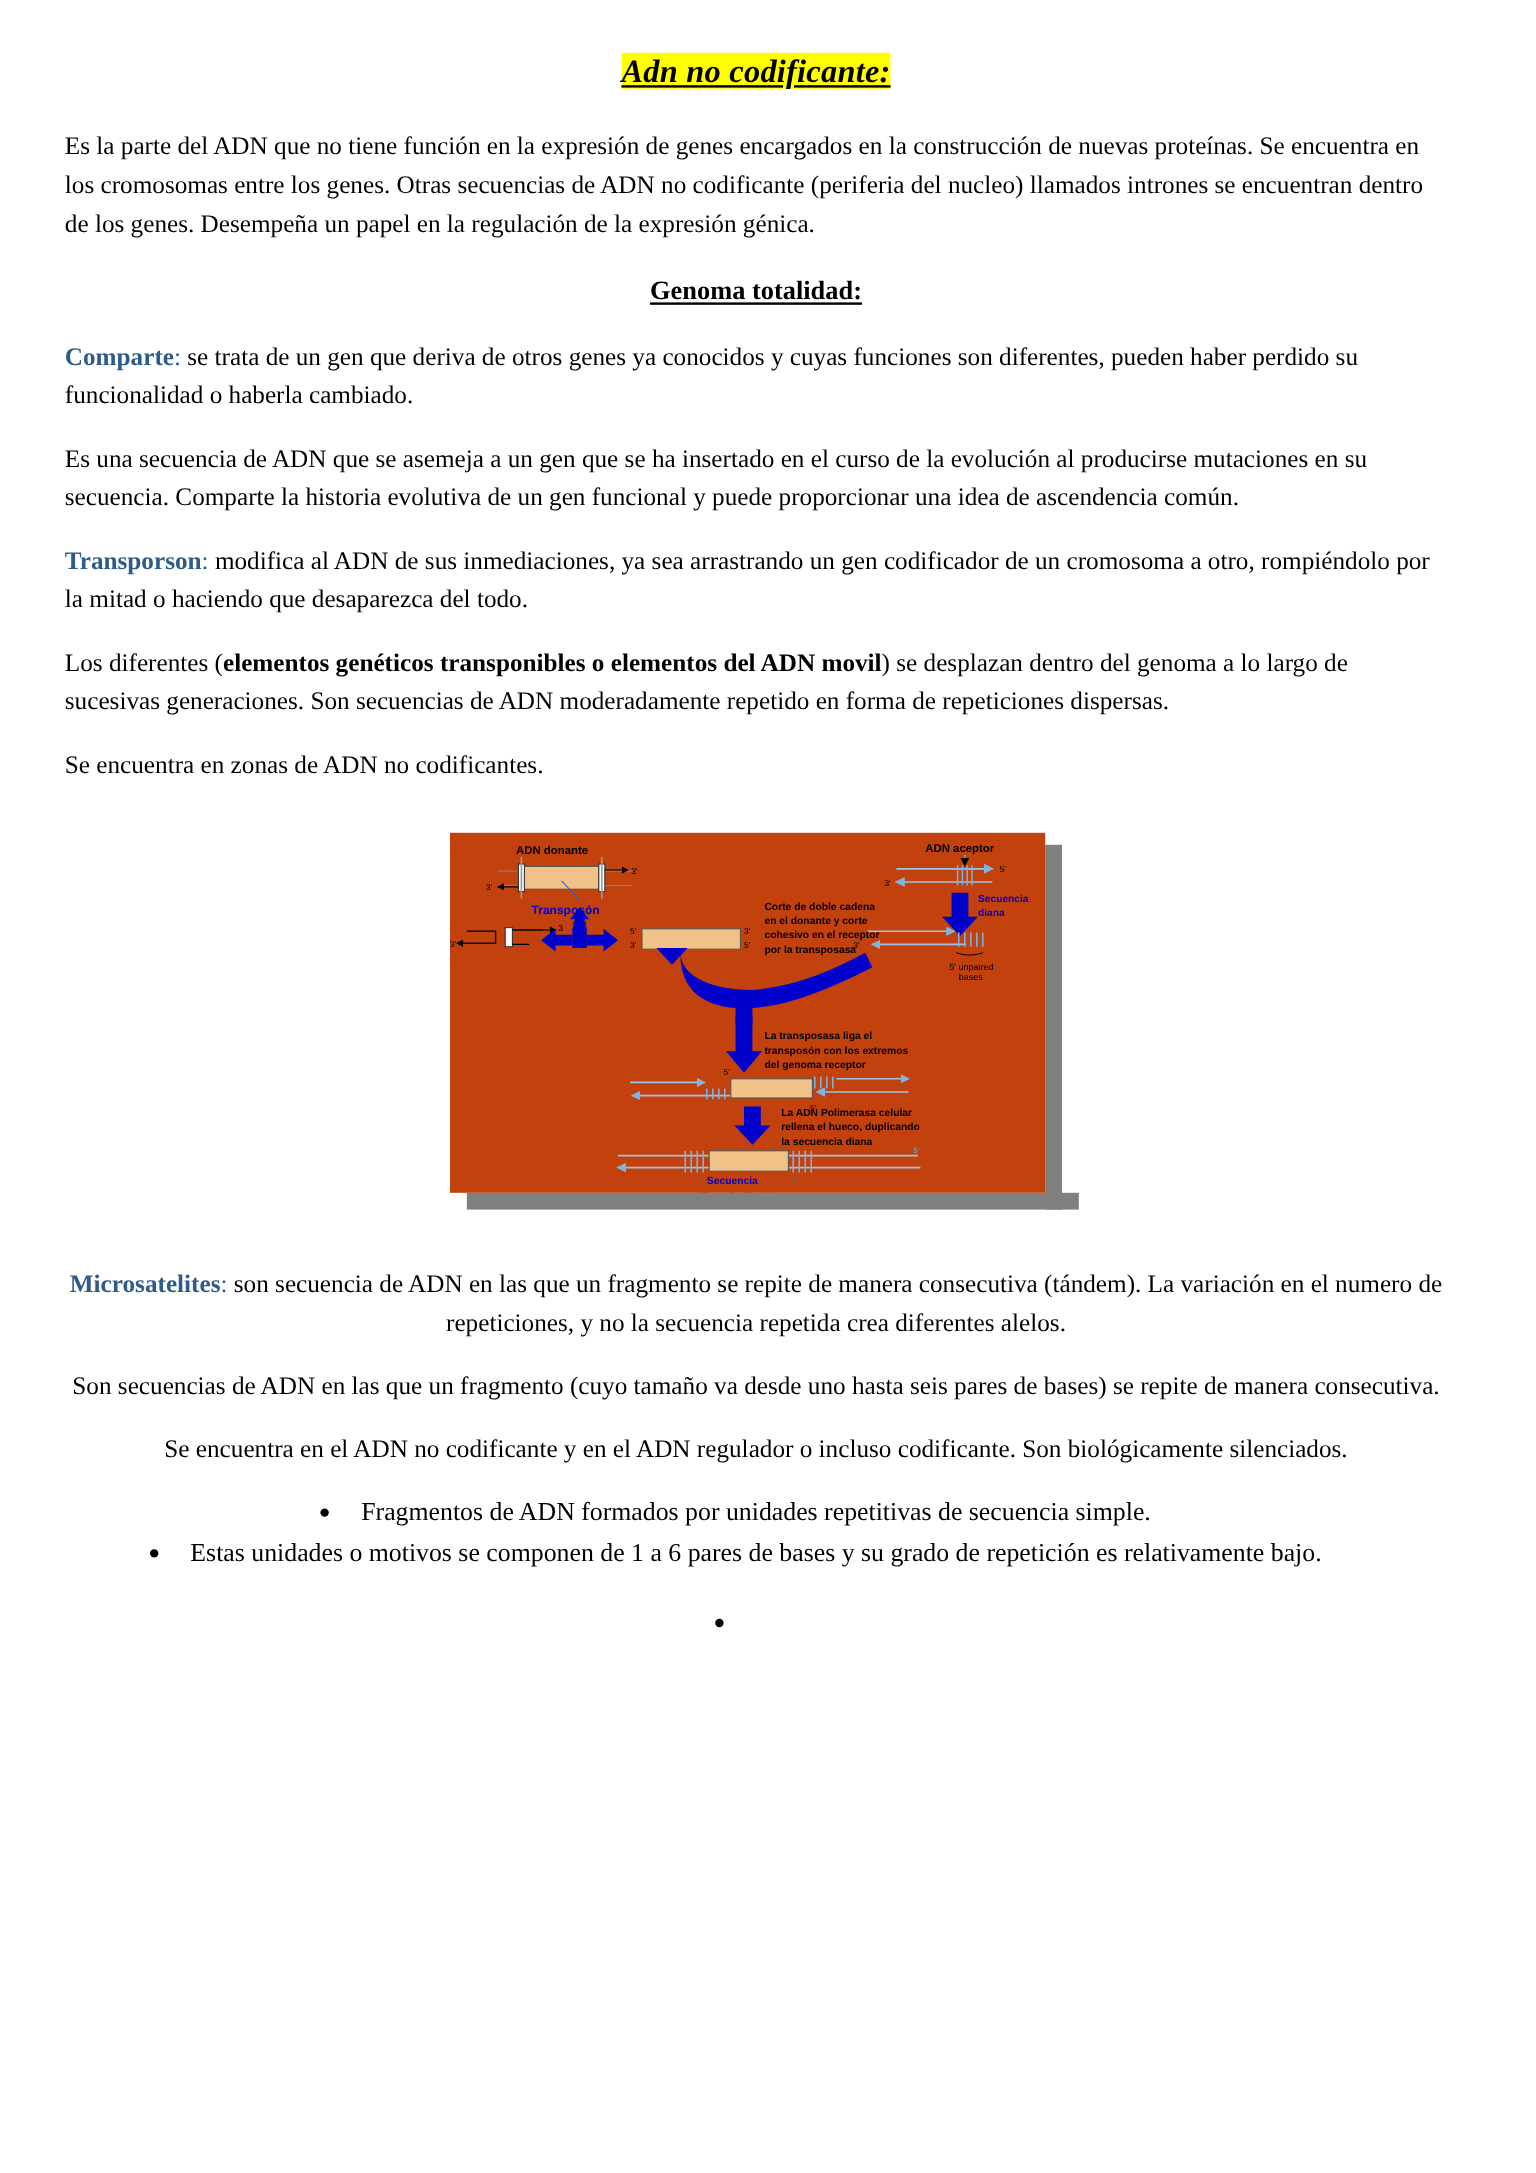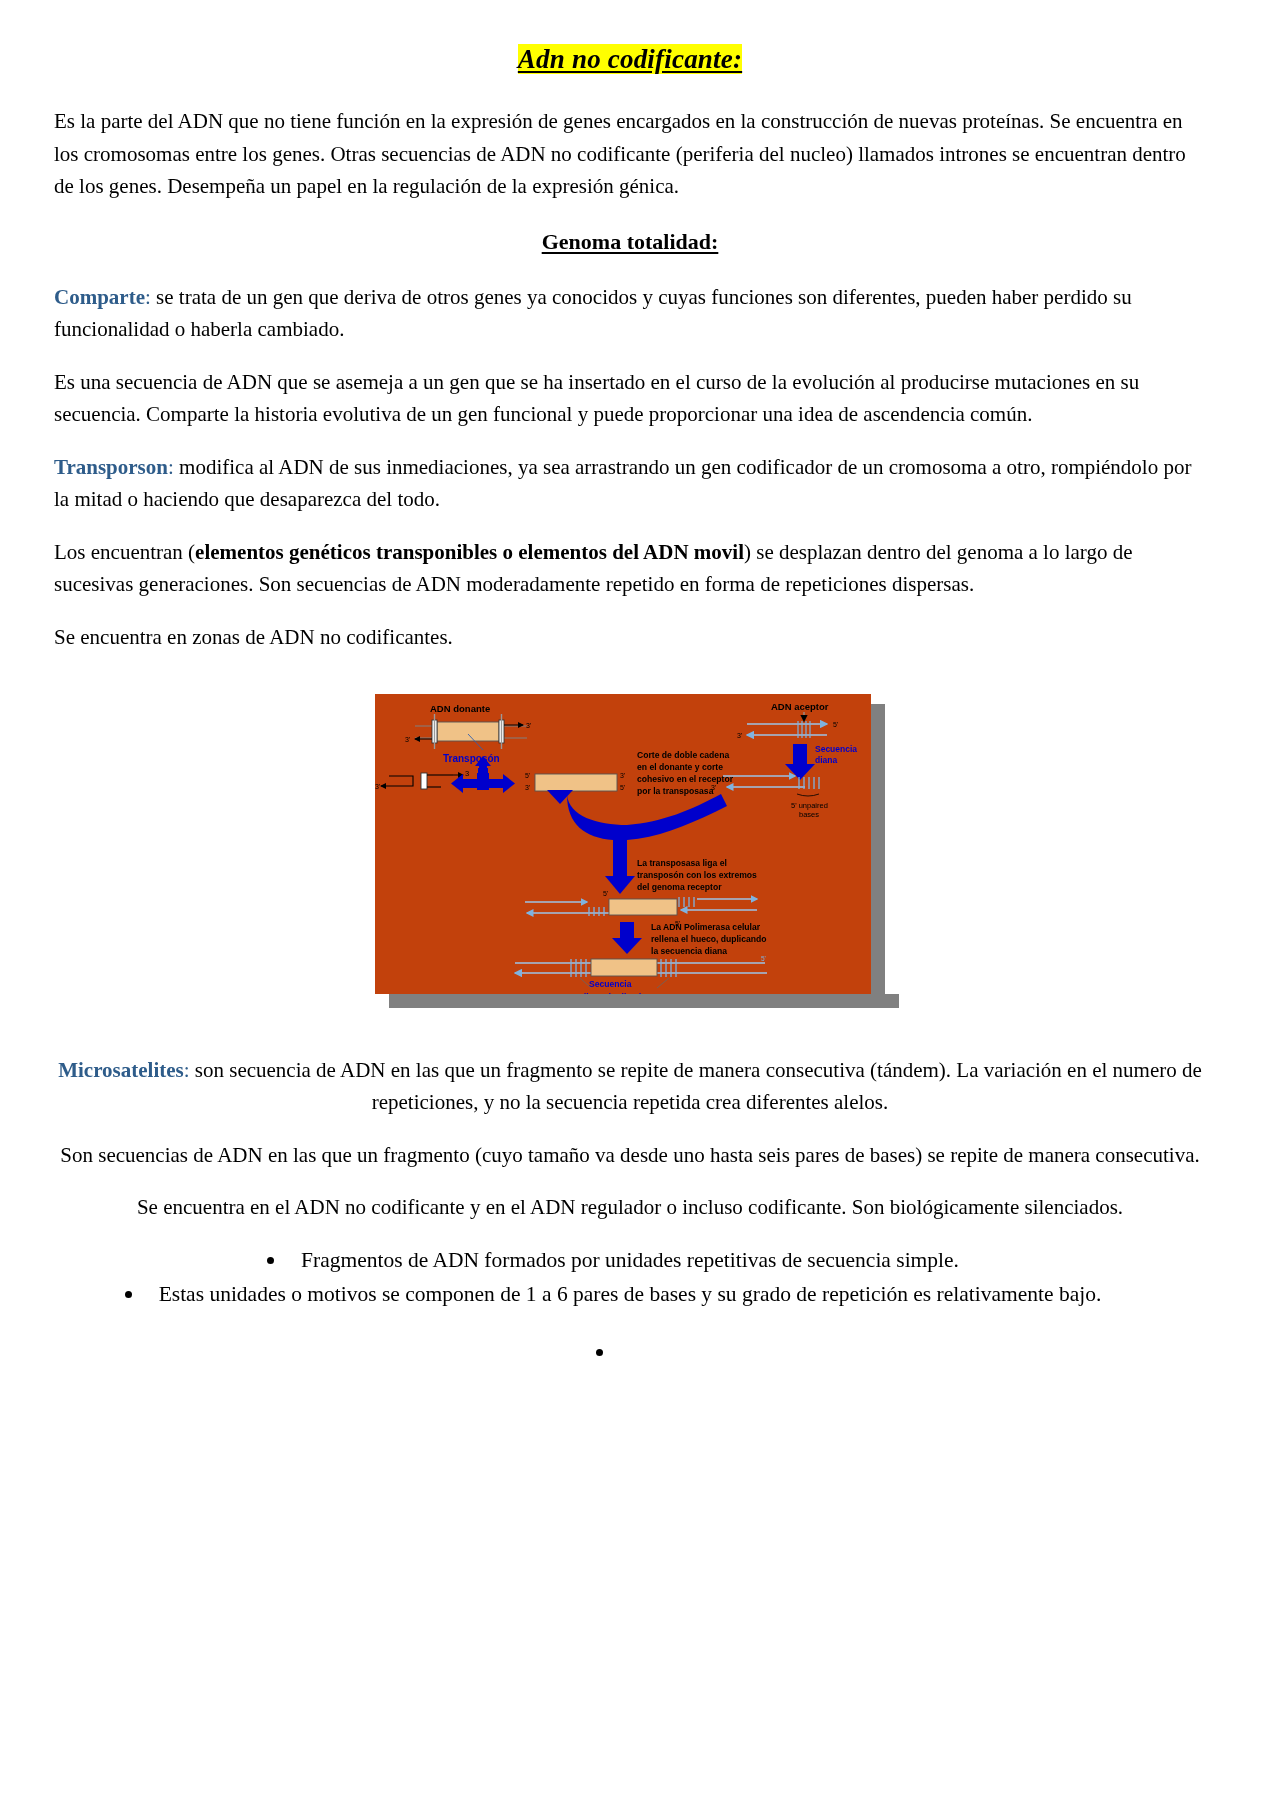--- a/index.html
+++ b/index.html
@@ -151,21 +151,21 @@
     <div class="section-head">
       <span>Genoma totalidad:</span>
     </div>
 
     <p class="body"><span class="term">Comparte</span><span class="term-colon">:</span><span> se trata de un gen que deriva de otros genes ya conocidos y cuyas funciones son diferentes, pueden haber perdido su funcionalidad o haberla cambiado.</span></p>
 
     <p class="body">Es una secuencia de ADN que se asemeja a un gen que se ha insertado en el curso de la evolución al producirse mutaciones en su secuencia. Comparte la historia evolutiva de un gen funcional y puede proporcionar una idea de ascendencia común.</p>
 
     <p class="body"><span class="term">Transporson</span><span class="term-colon">:</span><span> modifica al ADN de sus inmediaciones, ya sea arrastrando un gen codificador de un cromosoma a otro, rompiéndolo por la mitad o haciendo que desaparezca del todo.</span></p>
 
-    <p class="body"><span>Los encuentran (</span><b class="inline-bold">elementos genéticos transponibles o elementos del ADN movil</b><span>) se desplazan dentro del genoma a lo largo de sucesivas generaciones. Son secuencias de ADN moderadamente repetido en forma de repeticiones dispersas.</span></p>
+    <p class="body"><span>Los diferentes (</span><b class="inline-bold">elementos genéticos transponibles o elementos del ADN movil</b><span>) se desplazan dentro del genoma a lo largo de sucesivas generaciones. Son secuencias de ADN moderadamente repetido en forma de repeticiones dispersas.</span></p>
 
     <p class="body">Se encuentra en zonas de ADN no codificantes.</p>
 
     <div class="figure-wrap">
       <div class="figure-shadowbox">
         <div class="fig-shadow-bottom"></div>
         <div class="fig-shadow-right"></div>
         <div class="fig-canvas">
           <svg width="496" height="300" viewBox="0 0 496 300" xmlns="http://www.w3.org/2000/svg">
             <defs>

